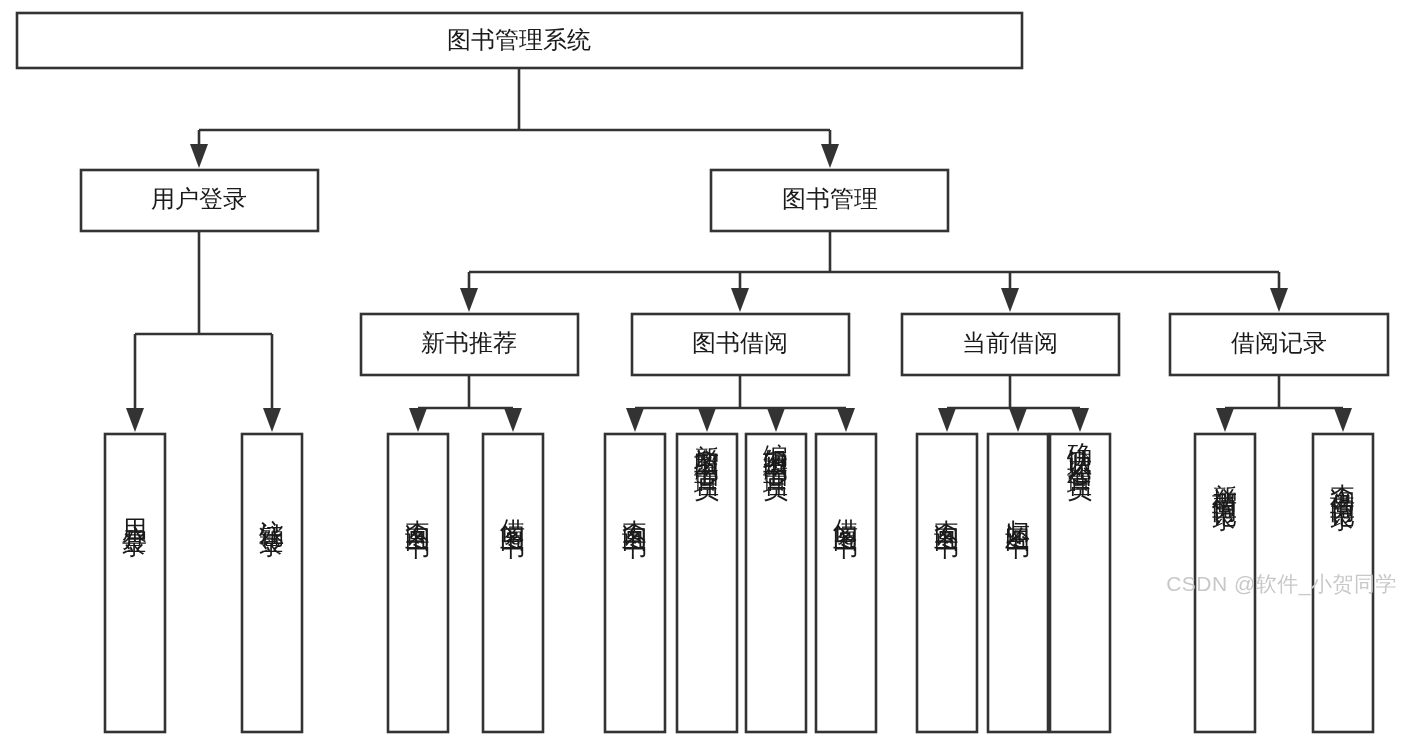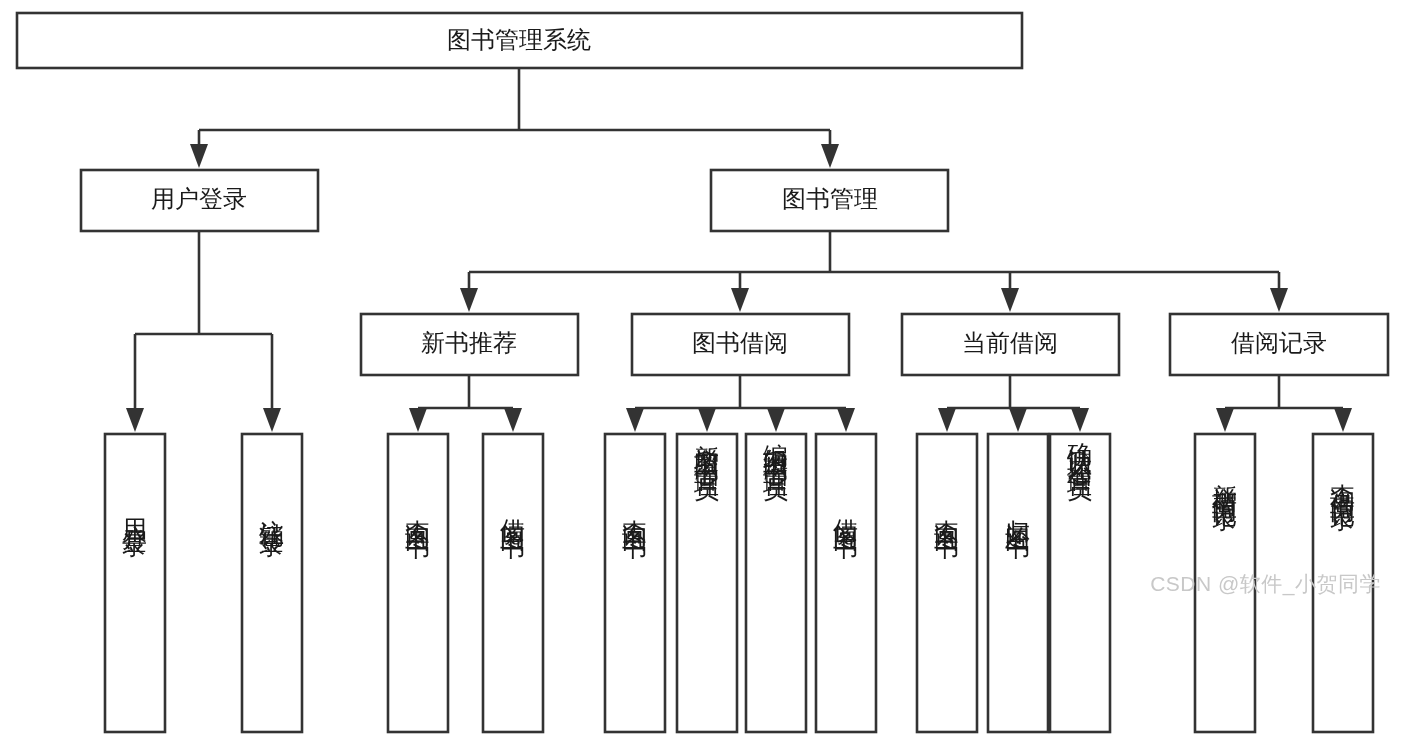--- a/index.html
+++ b/index.html
@@ -53,21 +53,21 @@
     stroke-width: 2.6;
     fill: none;
     stroke-linecap: butt;
   }
   .arrow-head {
     fill: #333333;
     stroke: none;
   }
   .watermark-text {
     position: absolute;
-    right: 24px;
+    right: 8px;
     bottom: 6px;
     font-family: "Liberation Sans", "DejaVu Sans", sans-serif;
     font-size: 21px;
     color: #c8c8c8;
     white-space: nowrap;
     letter-spacing: 0.5px;
     pointer-events: none;
     text-align: right;
   }
 </style>

